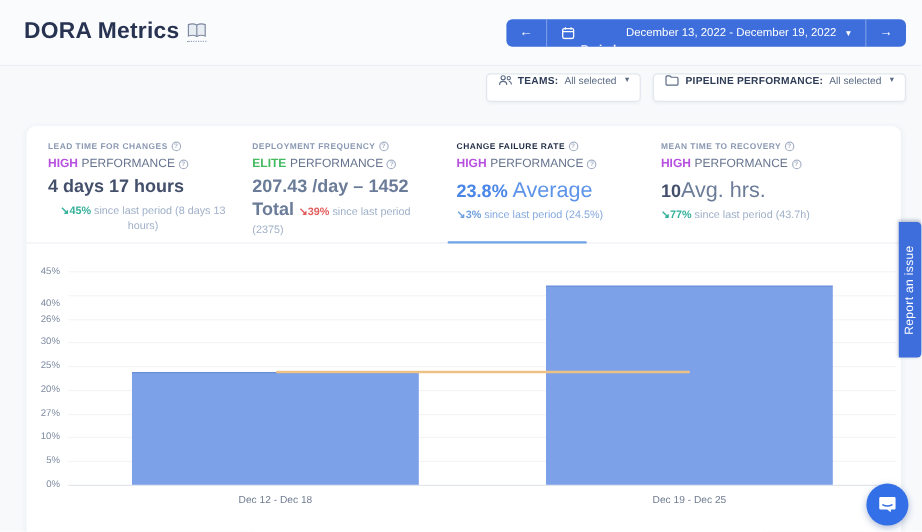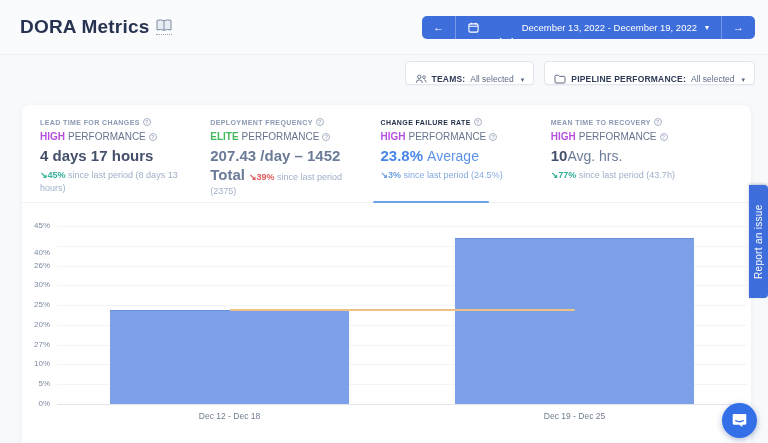--- a/index.html
+++ b/index.html
@@ -32,21 +32,21 @@
   .pill-sep { width:1px; height:100%; background:rgba(255,255,255,.3); }
   .pill-main { display:flex; align-items:center; gap:5px; padding:0 12px; cursor:pointer; }
   .pill-label { font-weight:bold;margin-top:28px; }
   .pill-chevron { font-size:8px; margin-left:3px; }
   
   .filter-row {
     position:absolute; top:61px; right:13px;
     display:flex; gap:10px;
   }
   .filter-btn {
-    display:flex; align-items:flex-end; gap:5px; height:24px;
+    display:flex; align-items:flex-start; gap:5px; height:24px;
     background:#fff; border:1px solid #e2e7ee; border-radius:4px;
     padding:0 9px; font-size:8.5px; cursor:pointer;
     box-shadow:0 1px 2px rgba(40,60,100,.04);
   }
   .filter-btn .f-label { font-weight:bold; color:#2e3c58; letter-spacing:.2px; }
   .filter-btn .f-value { color:#5b6b85; }
   .filter-btn .f-caret { font-size:7px; color:#5b6b85; margin-left:2px; }
   .f-icon { line-height:0; color:#5b6b85; }
   
   .panel {
@@ -72,21 +72,21 @@
   .perf-line { font-size:10px; margin-bottom:5px; display:flex; align-items:center; gap:3px; }
   .perf-level { font-weight:bold; }
   .perf-word { color:#67748f; }
   .q-icon {
     display:inline-flex; align-items:center; justify-content:center;
     width:8px; height:8px; border:1px solid #a7b2c6; border-radius:50%;
     font-size:5.5px; color:#a7b2c6; font-weight:bold; flex:none;
   }
   .card-body { font-size:0; line-height:1.25; }
   .value-main { font-size:15px; font-weight:bold; }
-  .value-sub  { font-size:14px; font-weight:normal; }
+  .value-sub  { font-size:18px; font-weight:normal; }
   .change-line { font-size:9px; line-height:1.5; margin-top:3px; }
   .change-line.inline { display:inline; margin-left:4px; }
   .change-pct { font-weight:bold; }
   
   .chart { position:relative; height:230px; margin-top:8px; }
   .plot { position:absolute; left:35px; top:15px; width:690px; height:178px; }
   .gridline { position:absolute; left:0; width:100%; height:1px; background:#f2f4f8; }
   .gridline.zero { background:#e2e6ec; }
   .ylabel { position:absolute; left:0; width:28px; text-align:right; font-size:8px; color:#7d8aa0; }
   .bar { position:absolute; bottom:0; border-top:1px solid rgba(70,110,190,.35); }
@@ -178,21 +178,21 @@
         <span>LEAD TIME FOR CHANGES</span>
         <span class="q-icon">?</span>
       </div>
       <div class="perf-line">
         <span class="perf-level" style="color: rgb(183, 80, 224);">HIGH</span>
         <span class="perf-word">PERFORMANCE</span>
         <span class="q-icon">?</span>
       </div>
       <div class="card-body">
         <span class="value-main" style="color: rgb(68, 80, 107);">4 days 17 hours</span>
-        <div class="change-line" style="color: rgb(159, 176, 200);">
+        <div class="change-line" style="color: rgb(159, 176, 200); text-align: center;">
           <span class="change-pct" style="color: rgb(53, 177, 155);">↘45%</span>
           <span>since last period (8 days 13 hours)</span>
         </div>
       </div>
     </div>
 
     <div class="card">
       <div class="card-label">
         <span>DEPLOYMENT FREQUENCY</span>
         <span class="q-icon">?</span>

